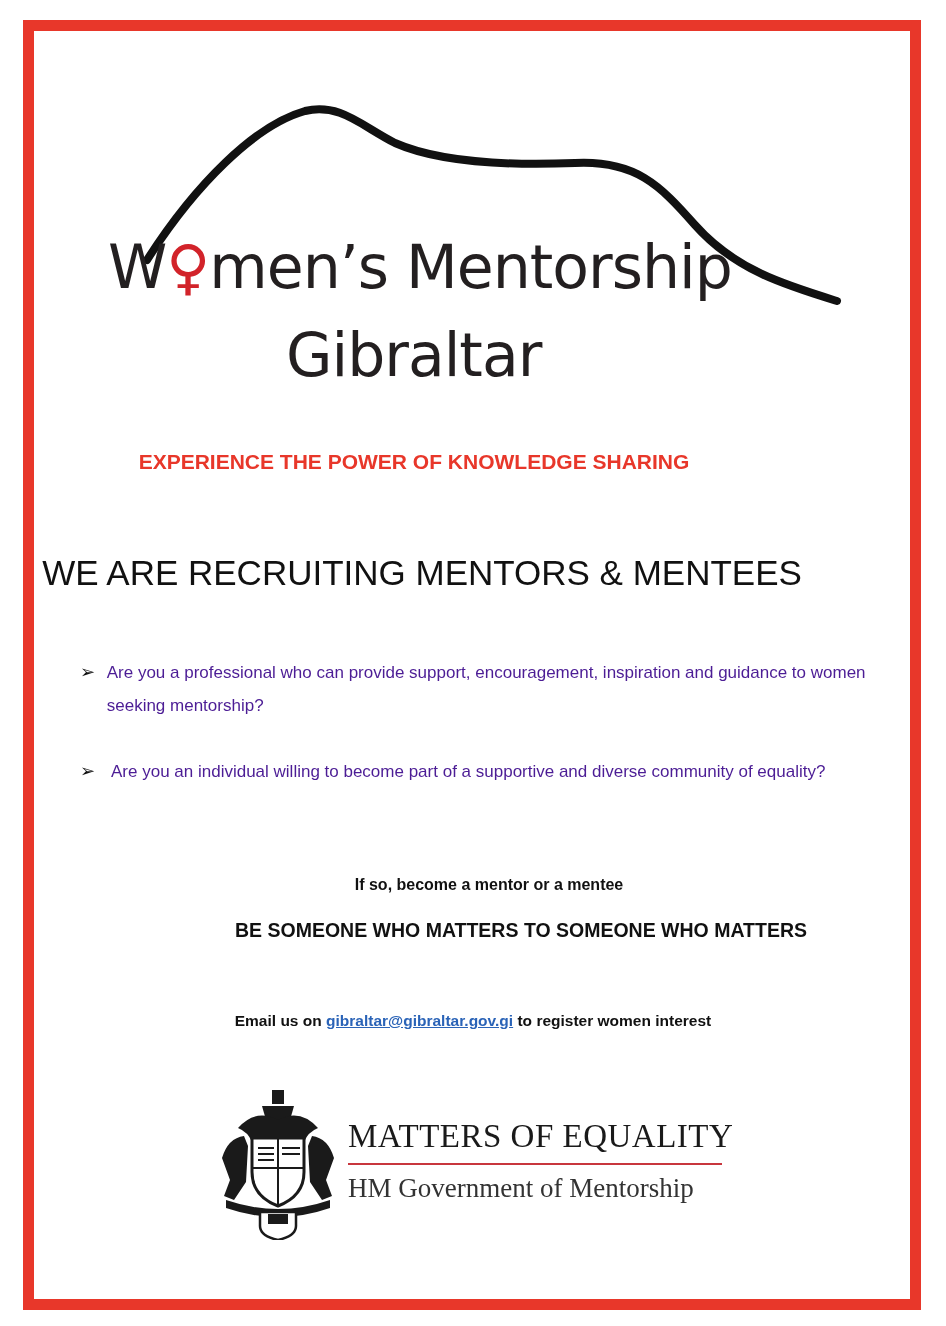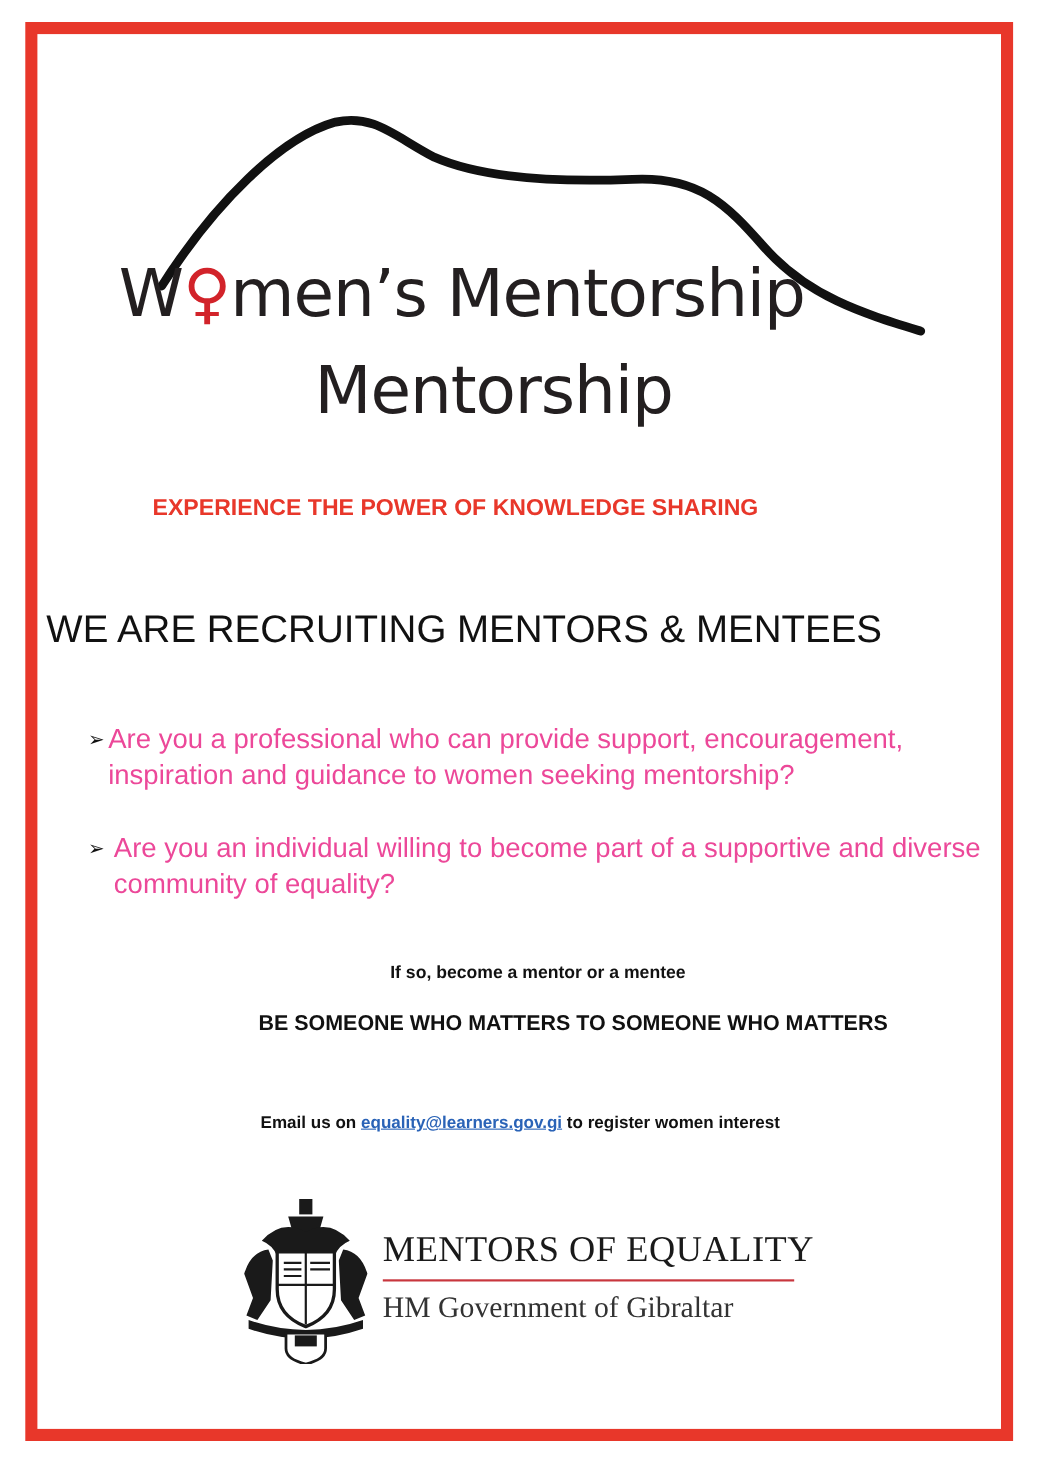--- a/index.html
+++ b/index.html
@@ -7,61 +7,61 @@
     .frame { position: absolute; left: 23px; top: 20px; width: 876px; height: 1268px; border: 11px solid #e8372a; background: #fff; }
     .logo-svg { position: absolute; left: 105px; top: 105px; width: 740px; height: 220px; }
     .logo-title { position: absolute; left: 108px; top: 232px; font-family: "DejaVu Sans", sans-serif; font-size: 60px; color: #231f20; letter-spacing: -1px; white-space: nowrap; }
     .logo-title .venus { color: #d2232a; }
     .logo-sub { position: absolute; left: 286px; top: 320px; font-family: "DejaVu Sans", sans-serif; font-size: 60px; color: #231f20; letter-spacing: -1px; white-space: nowrap; }
     .tagline { position: absolute; left: 0; width: 828px; top: 450px; text-align: center; color: #e8372a; font-weight: bold; font-size: 21px; }
     .headline { position: absolute; left: 0; width: 844px; top: 553px; text-align: center; color: #111; font-size: 35px; }
     .bullets { position: absolute; left: 80px; top: 656px; width: 820px; }
     .bullet { display: flex; align-items: flex-start; margin-bottom: 33px; }
     .bullet .arrow { width: 31px; font-size: 18px; line-height: 33px; color: #111; }
-    .bullet .text { font-size: 25px; line-height: 33px; color: #ec4899; }
+    .bullet .text { font-size: 17px; line-height: 33px; color: #4c1d95; }
     .cta { position: absolute; left: 0; width: 946px; top: 876px; text-align: center; font-weight: bold; font-size: 16px; color: #111; margin-left: 16px; }
     .motto { position: absolute; left: 0; width: 946px; top: 919px; text-align: center; font-weight: bold; font-size: 19.5px; color: #111; padding-left: 48px; }
     .email-line { position: absolute; left: 0; width: 946px; top: 1012px; text-align: center; font-weight: bold; font-size: 15.5px; color: #111; }
     .email-line a { color: #2a63b7; text-decoration: underline; }
     .crest { position: absolute; left: 218px; top: 1088px; width: 120px; height: 152px; }
     .ministry { position: absolute; left: 348px; top: 1118px; font-family: "Liberation Serif", serif; font-size: 33px; color: #1a1a1a; white-space: nowrap; letter-spacing: 0.5px; }
     .ministry-rule { position: absolute; left: 348px; top: 1163px; width: 374px; height: 2px; background: #c8363e; }
     .gov { position: absolute; left: 348px; top: 1173px; font-family: "Liberation Serif", serif; font-size: 27px; color: #333; white-space: nowrap; }
   </style>
 </head>
 <body>
 
 <div class="frame"></div>
 
 <svg class="logo-svg" viewBox="0 0 740 220">
   <path d="M42 155 C 90 80, 150 20, 200 6 C 235 -2, 255 20, 290 38 C 340 60, 420 60, 470 58 C 530 55, 555 80, 590 120 C 630 165, 680 180, 732 196" fill="none" stroke="#111" stroke-width="8" stroke-linecap="round"></path>
 </svg>
 
 <div class="logo-title"><span>W</span><span class="venus">♀</span><span>men’s Mentorship</span></div>
-<div class="logo-sub">Mentorship</div>
+<div class="logo-sub">Gibraltar</div>
 
 <div class="tagline">EXPERIENCE THE POWER OF KNOWLEDGE SHARING</div>
 
 <div class="headline">WE ARE RECRUITING MENTORS &amp; MENTEES</div>
 
 <div class="bullets">
   <div class="bullet">
     <span class="arrow">➢</span>
     <span class="text">Are you a professional who can provide support, encouragement, inspiration and guidance to women seeking mentorship?</span>
   </div>
   <div class="bullet">
     <span class="arrow">➢</span>
     <span class="text">Are you an individual willing to become part of a supportive and diverse community of equality?</span>
   </div>
 </div>
 
 <div class="cta">If so, become a mentor or a mentee</div>
 <div class="motto">BE SOMEONE WHO MATTERS TO SOMEONE WHO MATTERS</div>
 
-<div class="email-line"><span>Email us on </span><a>equality@learners.gov.gi</a><span> to register women interest</span></div>
+<div class="email-line"><span>Email us on </span><a>gibraltar@gibraltar.gov.gi</a><span> to register women interest</span></div>
 
 <svg class="crest" viewBox="0 0 120 152">
   <g fill="#1a1a1a">
 
     <rect x="54" y="2" width="12" height="14"></rect>
     <path d="M44 18 h32 l-4 14 h-24 z"></path>
 
     <path d="M20 40 q18 -20 40 -8 q22 -12 40 8 q-10 4 -14 14 l-52 0 q-4 -10 -14 -14z"></path>
 
     <path d="M4 70 q6 -20 22 -22 l4 10 l-2 36 l-12 18 l-10 -4 l6 -16 z"></path>
@@ -79,15 +79,15 @@
     <line x1="64" y1="60" x2="82" y2="60"></line>
       <line x1="64" y1="66" x2="82" y2="66"></line>
   </g>
 
   <path d="M8 112 q52 18 104 0 l0 8 q-52 18 -104 0 z" fill="#1a1a1a"></path>
 
   <path d="M42 124 h36 v14 q0 10 -18 14 q-18 -4 -18 -14 z" fill="#fff" stroke="#1a1a1a" stroke-width="2.5"></path>
   <rect x="50" y="126" width="20" height="10" fill="#1a1a1a"></rect>
 </svg>
 
-<div class="ministry">MENTORS OF EQUALITY</div>
+<div class="ministry">MATTERS OF EQUALITY</div>
 <div class="ministry-rule"></div>
-<div class="gov">HM Government of Gibraltar</div>
+<div class="gov">HM Government of Mentorship</div>
 
 </body></html>

